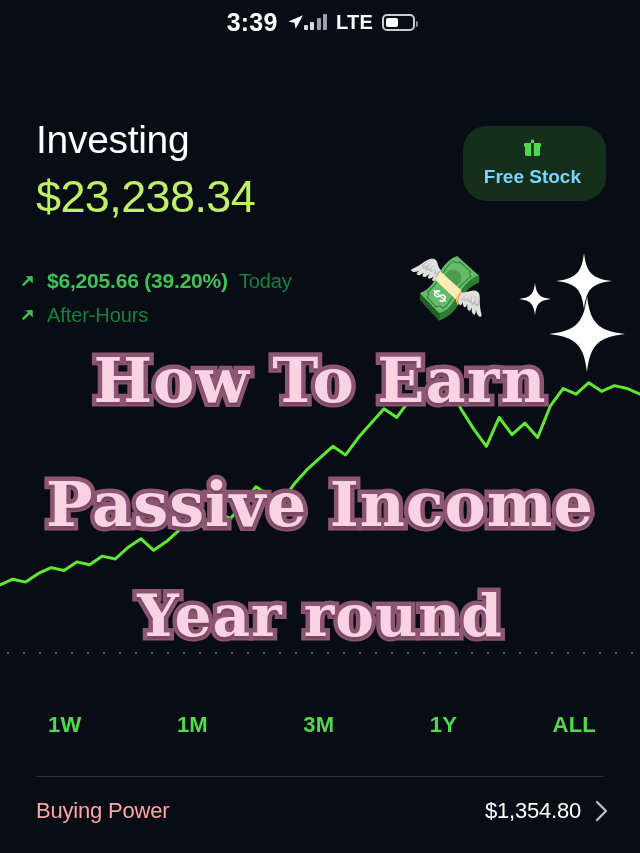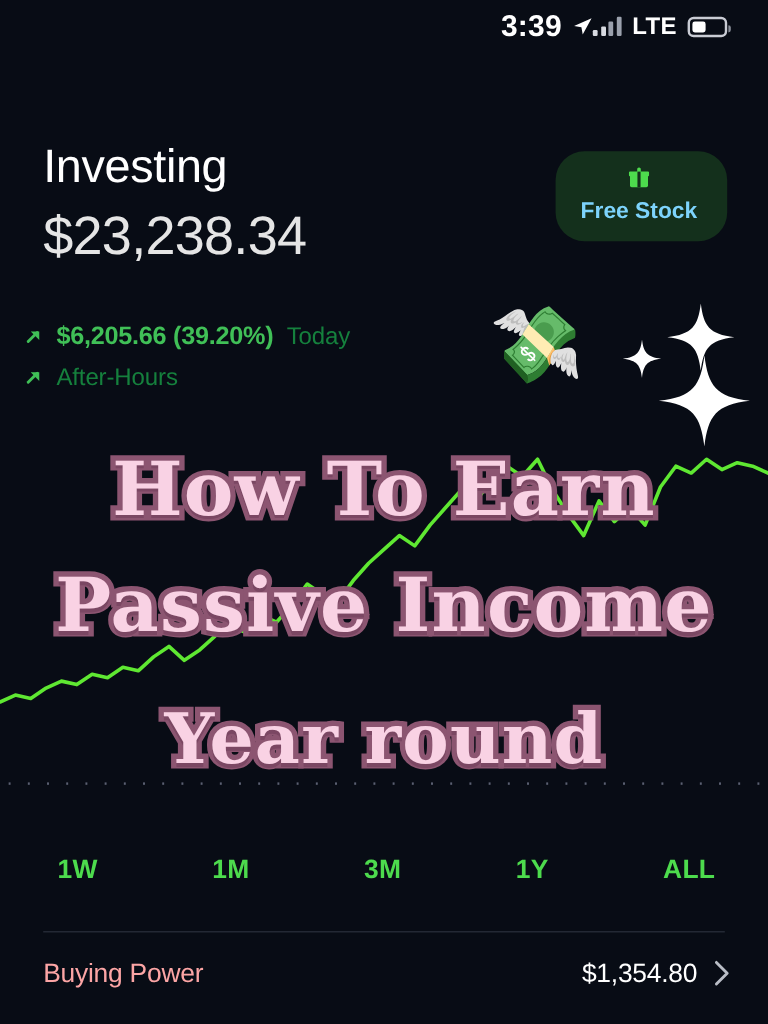--- a/index.html
+++ b/index.html
@@ -8,21 +8,21 @@
   body {
     width:640px; height:853px; position:relative; overflow:hidden;
     font-family:"Liberation Sans", sans-serif;
     background:#080c15;
     color:#ffffff;
   }
 
   
   .statusbar {
     position:absolute; top:0; left:0; width:640px; height:44px;
-    display:flex; align-items:center; justify-content:flex-end;
+    display:flex; align-items:center; justify-content:center;
     padding:0 34px 0 36px;
   }
   .sb-left { display:flex; align-items:center; gap:9px; }
   .sb-time { font-size:25px; font-weight:bold; letter-spacing:.2px; color:#fff; }
   .sb-loc { display:block; width:17px; height:17px; }
   .sb-right { display:flex; align-items:center; gap:9px; }
   .sb-bars { display:flex; align-items:flex-end; gap:2.5px; height:16px; }
   .sb-bars i { display:block; width:4px; background:#d8dbe2; border-radius:1px; }
   .sb-bars i.b1 { height:5px; }
   .sb-bars i.b2 { height:8px; }
@@ -37,21 +37,21 @@
     content:""; position:absolute; right:-5px; top:5px;
     width:2.5px; height:6px; background:#8a8f99; border-radius:0 2px 2px 0;
   }
   .sb-batt span { display:block; height:100%; width:45%; background:#fff; border-radius:2px; }
 
   
   .header { position:absolute; top:120px; left:36px; right:34px; }
   .hdr-row { display:flex; align-items:flex-start; justify-content:space-between; }
   .title { font-size:39px; font-weight:400; letter-spacing:-.3px; color:#fff; line-height:1.05; }
   .balance {
-    font-size:45px; font-weight:400; letter-spacing:-.6px; color:#e5e5e5;
+    font-size:45px; font-weight:400; letter-spacing:-.6px; color:#bef264;
     margin-top:12px; line-height:1.05;
   }
   .freestock {
     background:#14301c; color:#7dd3fc; border-radius:24px;
     padding:13px 25px 13px 21px; font-size:19px; font-weight:bold;
     display:flex; align-items:center; gap:9px; white-space:nowrap;
     margin-top:6px;
     flex-direction:column;
   }
   .gift { width:17px; height:18px; display:block; }
@@ -87,21 +87,21 @@
   .overlay { position:absolute; left:0; top:330px; width:640px; height:325px; pointer-events:none; }
   .ovl {
     position:absolute; width:640px; text-align:center;
     font-family:"DejaVu Serif", serif;
     font-weight:bold; color:#f9d2e4; white-space:nowrap;
     letter-spacing:1px;
     -webkit-text-stroke:9px #8c5571;
     paint-order:stroke fill;
     text-shadow:0 3px 0 #7b4763;
   }
-  .ovl-1 { top:14px;  font-size:62px;margin-top:27px; }
+  .ovl-1 { top:14px;  font-size:62px; }
   .ovl-2 { top:138px; font-size:62px; }
   .ovl-3 { top:252px; font-size:58px; }
 
   
   .periods {
     position:absolute; top:704px; left:34px; right:30px;
     display:flex; align-items:center; justify-content:space-between;
   }
   .period {
     color:#4ddb4d; font-size:22px; font-weight:bold; letter-spacing:.2px;

